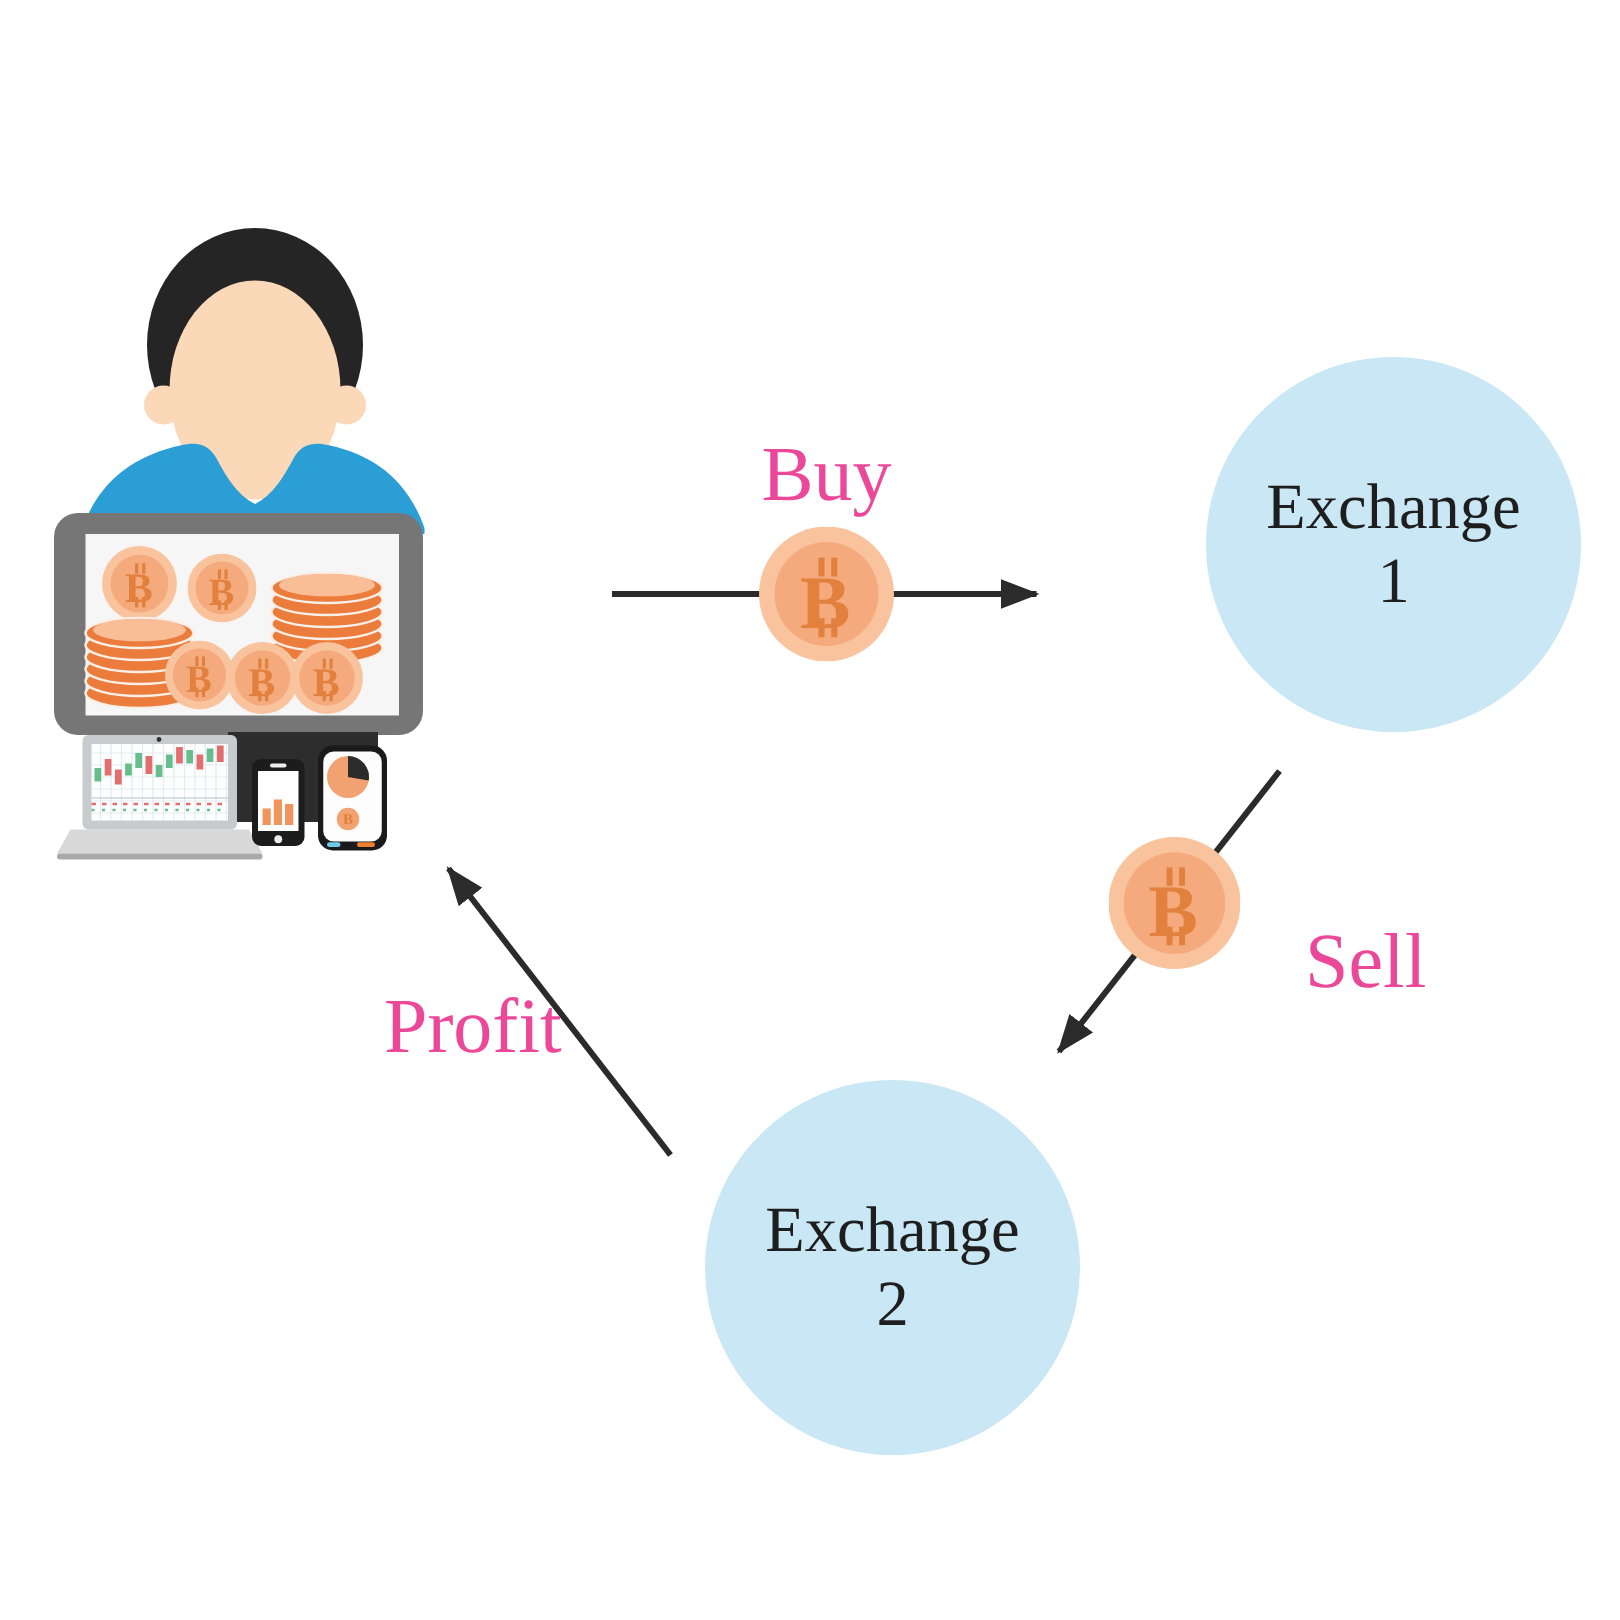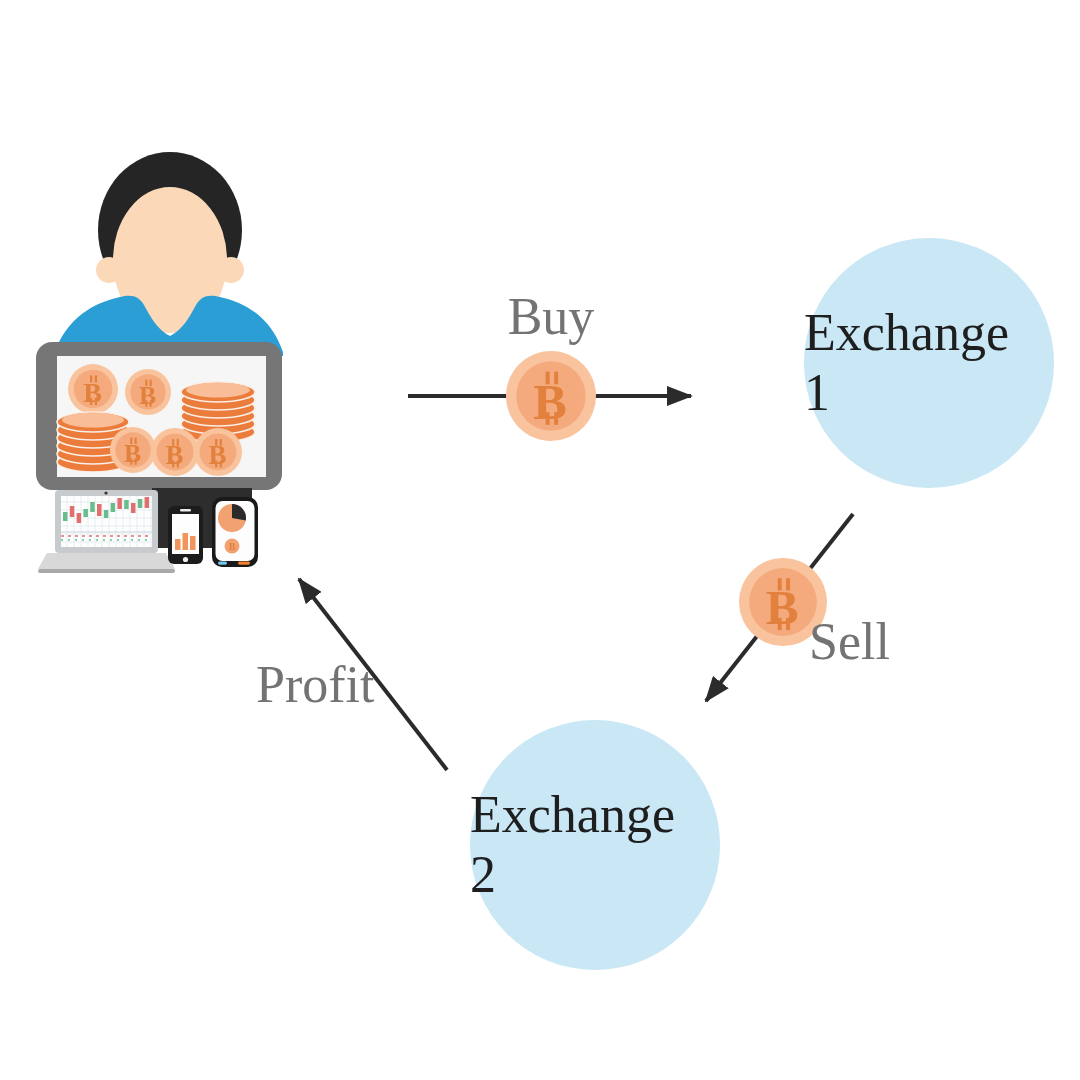--- a/index.html
+++ b/index.html
@@ -2,25 +2,25 @@
 <html><head>
 <meta charset="utf-8">
 <style>
   html,body{margin:0;padding:0;background:#fff;}
   .canvas{
     position:relative;width:1080px;height:1080px;background:#ffffff;overflow:hidden;
     font-family:"Liberation Serif","DejaVu Serif",serif;color:#1E1E1E;
   }
   .abs{position:absolute;}
   .arrow-layer{position:absolute;left:0;top:0;width:1080px;height:1080px;}
-  .flow-label{position:absolute;font-size:52px;line-height:1.2;color:#737373;white-space:nowrap;}
+  .flow-label{position:absolute;font-size:52px;line-height:1.2;color:#ec4899;white-space:nowrap;}
   .exchange-node{
     position:absolute;width:250px;height:250px;border-radius:50%;
-    background:#C9E7F5;display:flex;flex-direction:column;align-items:flex-start;justify-content:center;
-    font-size:52px;line-height:1.15;text-align:center;
+    background:#C9E7F5;display:flex;flex-direction:column;align-items:center;justify-content:center;
+    font-size:43px;line-height:1.15;text-align:center;
   }
   .exchange-node span{display:block;}
   .coin-svg{position:absolute;display:block;}
 </style>
 </head>
 <body>
 
 <div class="canvas">
 
   <svg width="0" height="0" style="position:absolute" aria-hidden="true">
@@ -155,21 +155,21 @@
     </svg>
 
   <div class="exchange-node" style="left:804px;top:238px">
     <span>Exchange</span>
     <span>1</span>
   </div>
 
   <svg class="coin-svg" style="left:739px;top:558px" width="88" height="88" viewBox="0 0 100 100">
       <use href="#bcoin"></use>
     </svg>
-  <div class="flow-label" style="left:809px;top:611px">Sell</div>
+  <div class="flow-label" style="left:870px;top:611px">Sell</div>
 
   <div class="exchange-node" style="left:470px;top:720px">
     <span>Exchange</span>
     <span>2</span>
   </div>
 
   <div class="flow-label" style="left:256px;top:654px">Profit</div>
 
 </div>
 

